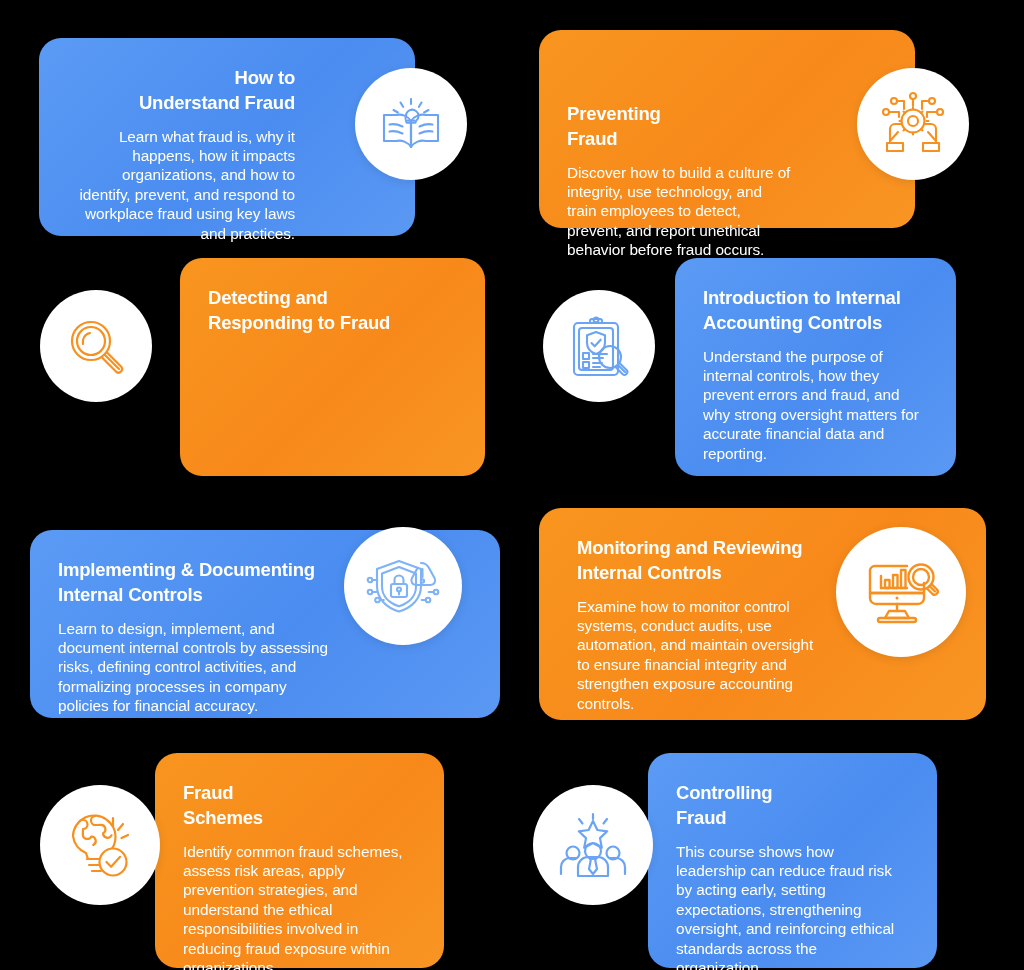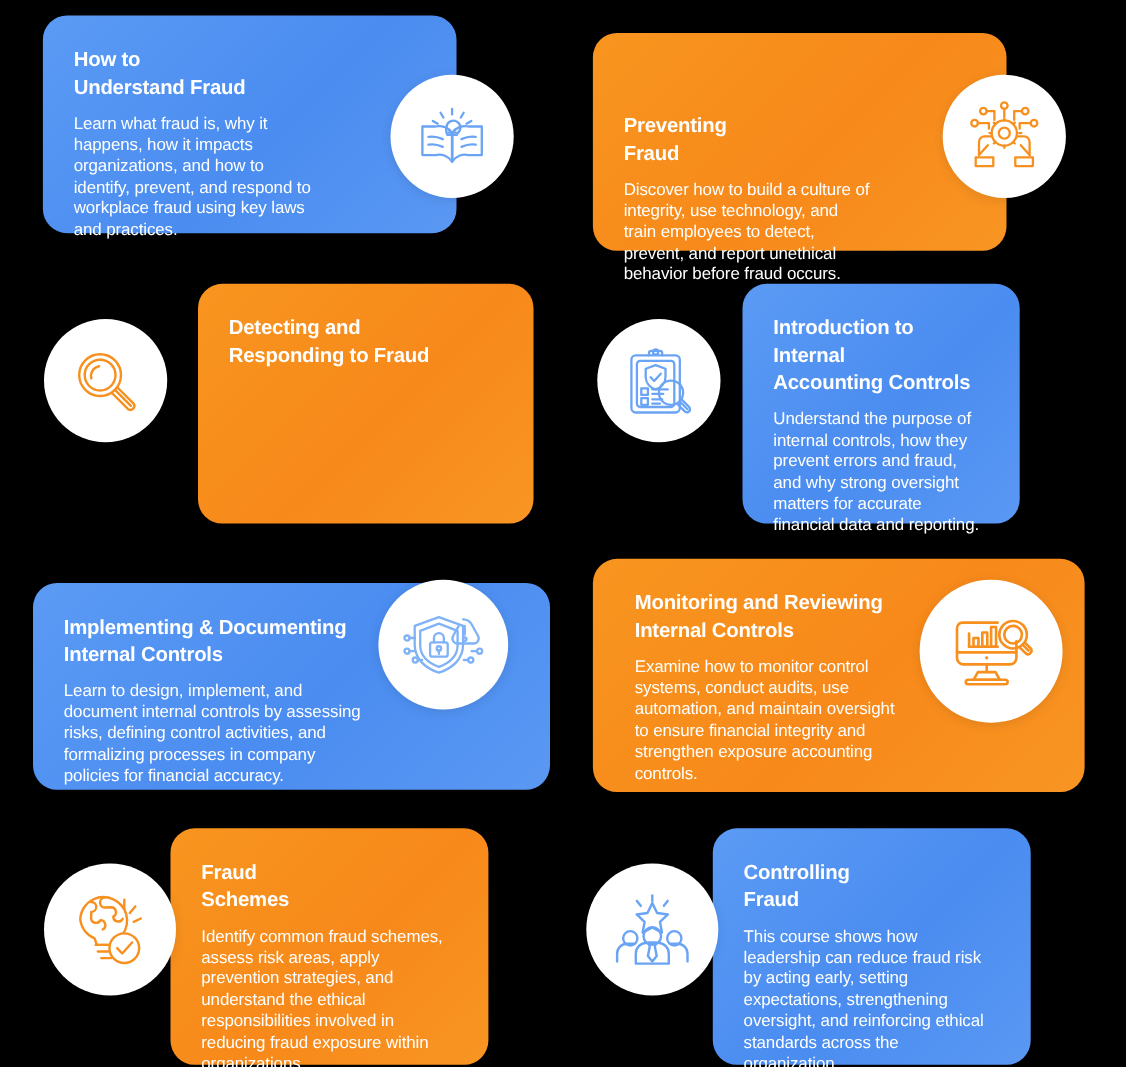--- a/index.html
+++ b/index.html
@@ -65,34 +65,34 @@
     border-radius: 50%;
     background: #ffffff;
     display: flex;
     align-items: center;
     justify-content: center;
     box-shadow: 0 2px 10px rgba(0,0,0,0.10);
   }
   .icon-circle svg { display: block; }
 
   
-  #card-1 { left: 39px;  top: 14px;  width: 376px; height: 198px; }
+  #card-1 { left: 39px;  top: 38px;  width: 376px; height: 198px; text-align: right; }
   #card-1 .card-inner { padding-right: 120px; }
   #circle-1 { left: 355px; top: 68px; width: 112px; height: 112px; }
 
   #card-2 { left: 539px; top: 30px;  width: 376px; height: 198px; }
   #card-2 .card-inner { padding-right: 120px; margin-top: 44px; }
   #circle-2 { left: 857px; top: 68px; width: 112px; height: 112px; }
 
   
   #card-3 { left: 180px; top: 258px; width: 305px; height: 218px; }
   #card-3 .card-inner { padding-left: 28px; }
   #circle-3 { left: 40px;  top: 290px; width: 112px; height: 112px; }
 
-  #card-4 { left: 675px; top: 258px; width: 252px; height: 218px; }
+  #card-4 { left: 675px; top: 258px; width: 281px; height: 218px; }
   #card-4 .card-inner { padding-left: 28px; }
   #circle-4 { left: 543px; top: 290px; width: 112px; height: 112px; }
 
   
   #card-5 { left: 30px;  top: 530px; width: 470px; height: 188px; }
   #card-5 .card-inner { padding-right: 160px; }
   #circle-5 { left: 344px; top: 527px; width: 118px; height: 118px; }
 
   #card-6 { left: 539px; top: 508px; width: 447px; height: 212px; }
   #card-6 .card-inner { padding-right: 160px; margin-left: 10px; }

